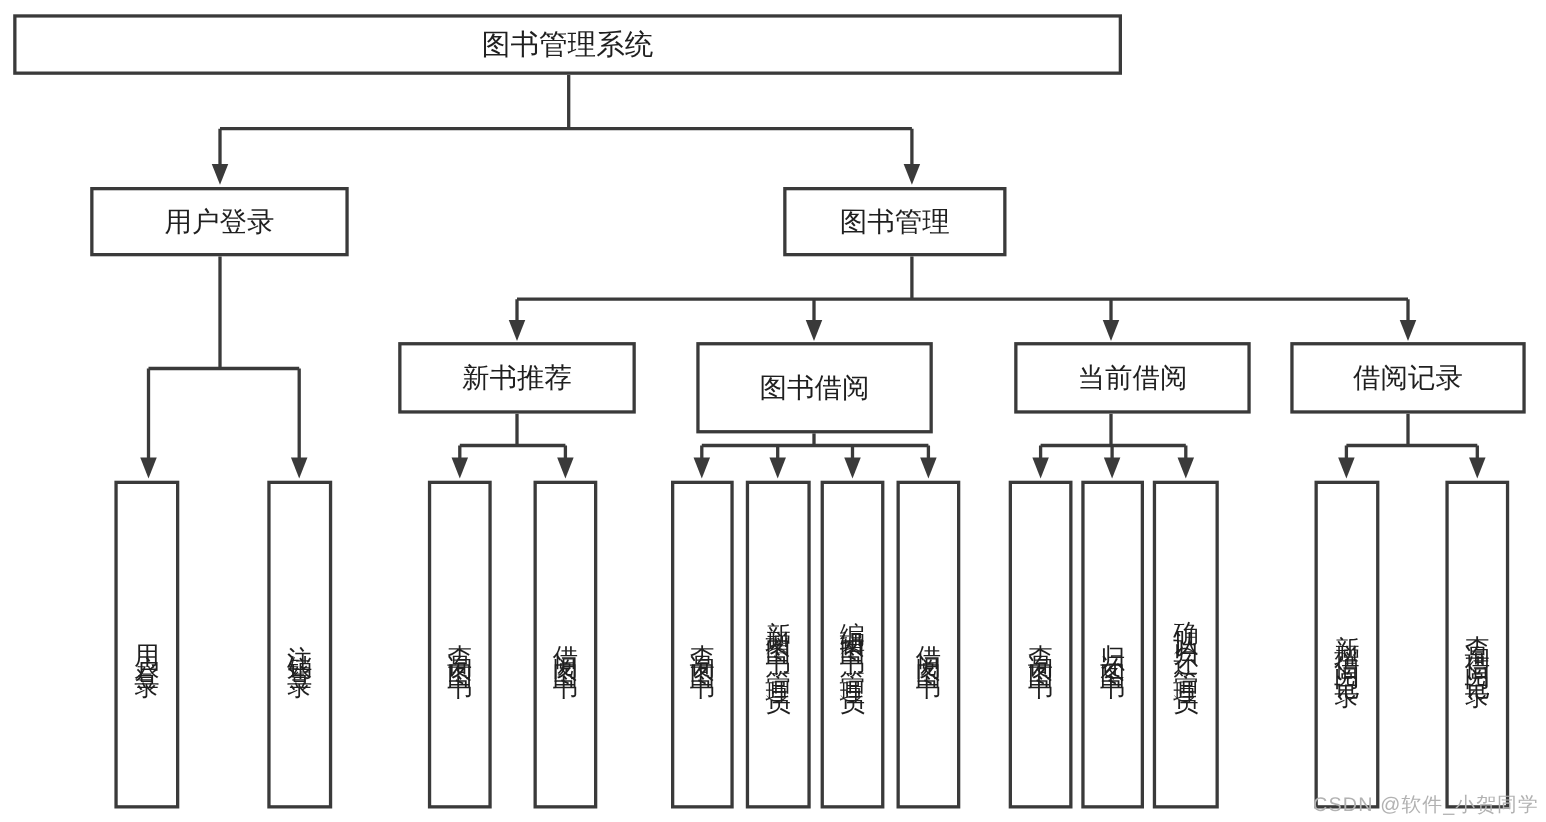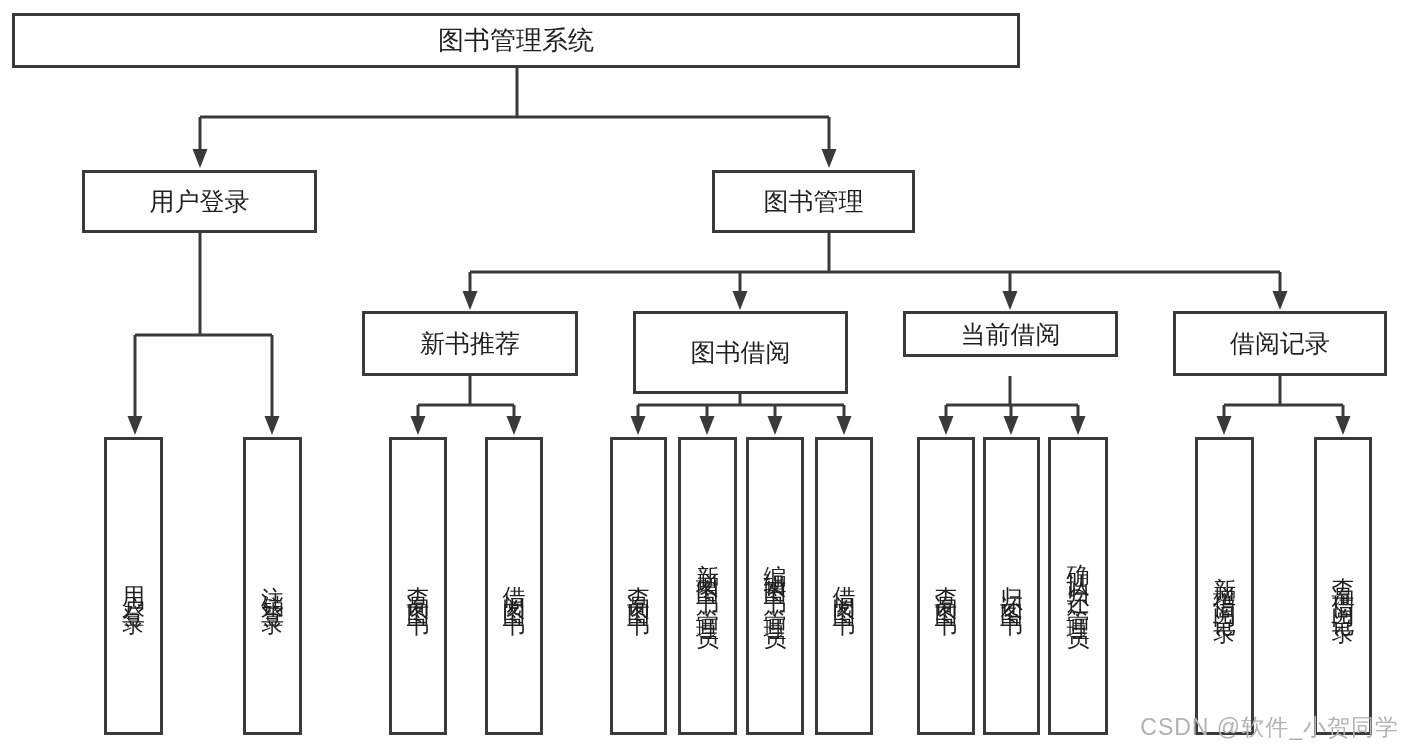--- a/index.html
+++ b/index.html
@@ -39,21 +39,21 @@
     text-orientation: mixed;
     font-size: 23px;
     letter-spacing: 9px;
     line-height: 1;
     white-space: nowrap;
   }
   .watermark {
     position: absolute;
     right: 6px;
     bottom: 4px;
-    font-size: 23px;
+    font-size: 18px;
     letter-spacing: 1px;
     color: var(--watermark, #b2b2b2);
     z-index: 5;
   }
 </style>
 </head>
 <body>
 
 <svg class="connectors" viewBox="0 0 1405 747" xmlns="http://www.w3.org/2000/svg">
   <defs>
@@ -108,21 +108,21 @@
 <div class="node h" style="left:712px; top:170px; width:203px; height:63px;">
   <span>图书管理</span>
 </div>
 
 <div class="node h" style="left:362px; top:311px; width:216px; height:65px;text-align:center;">
   <span>新书推荐</span>
 </div>
 <div class="node h" style="left:633px; top:311px; width:215px; height:83px;">
   <span>图书借阅</span>
 </div>
-<div class="node h" style="left:903px; top:311px; width:215px; height:46px;">
+<div class="node h" style="left:922px; top:311px; width:215px; height:65px;">
   <span>当前借阅</span>
 </div>
 <div class="node h" style="left:1173px; top:311px; width:214px; height:65px;">
   <span>借阅记录</span>
 </div>
 
 <div class="node v" style="left:104px; top:437px; width:59px; height:298px;">
   <span>用户登录</span>
 </div>
 <div class="node v" style="left:243px; top:437px; width:59px; height:298px;">

